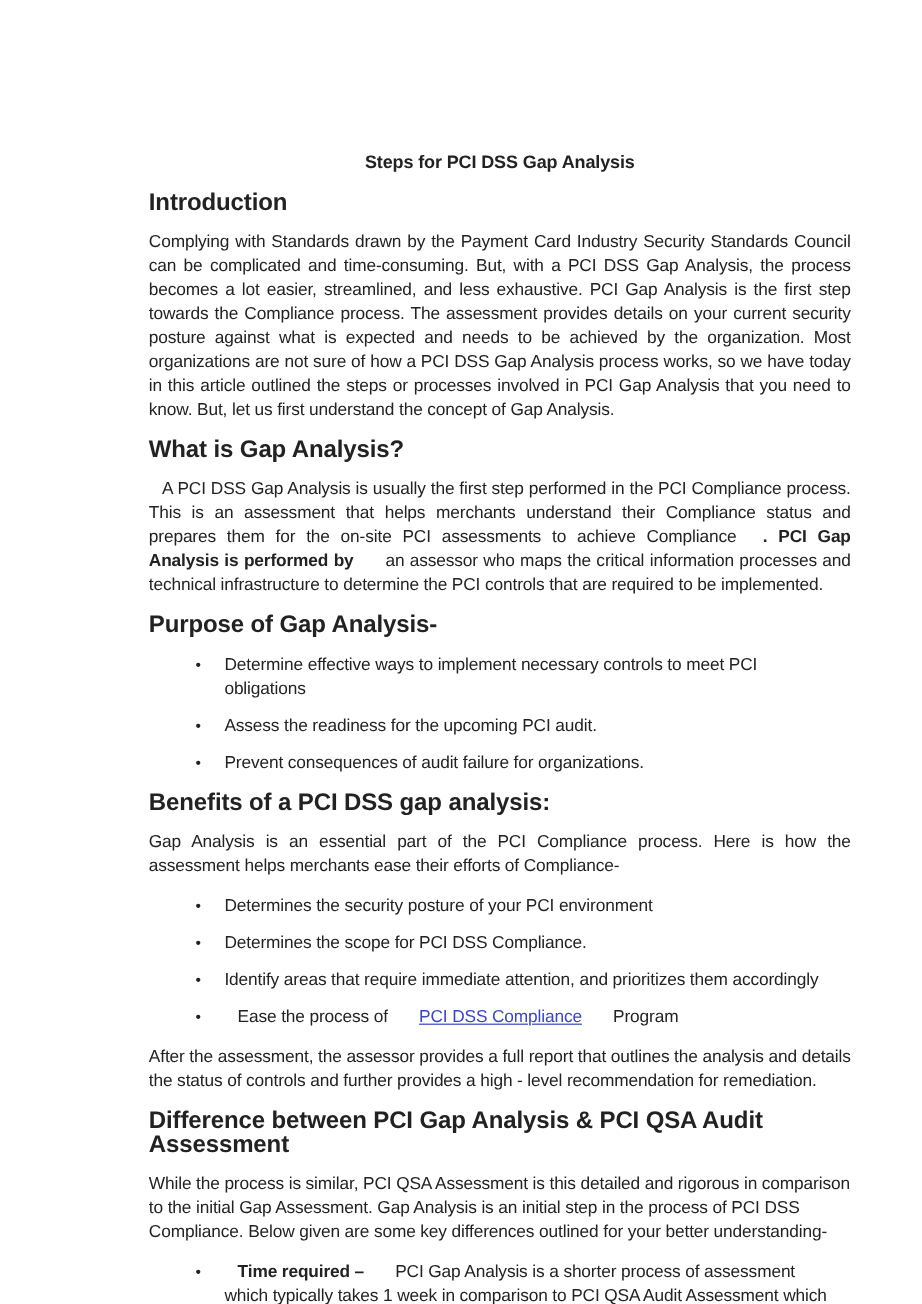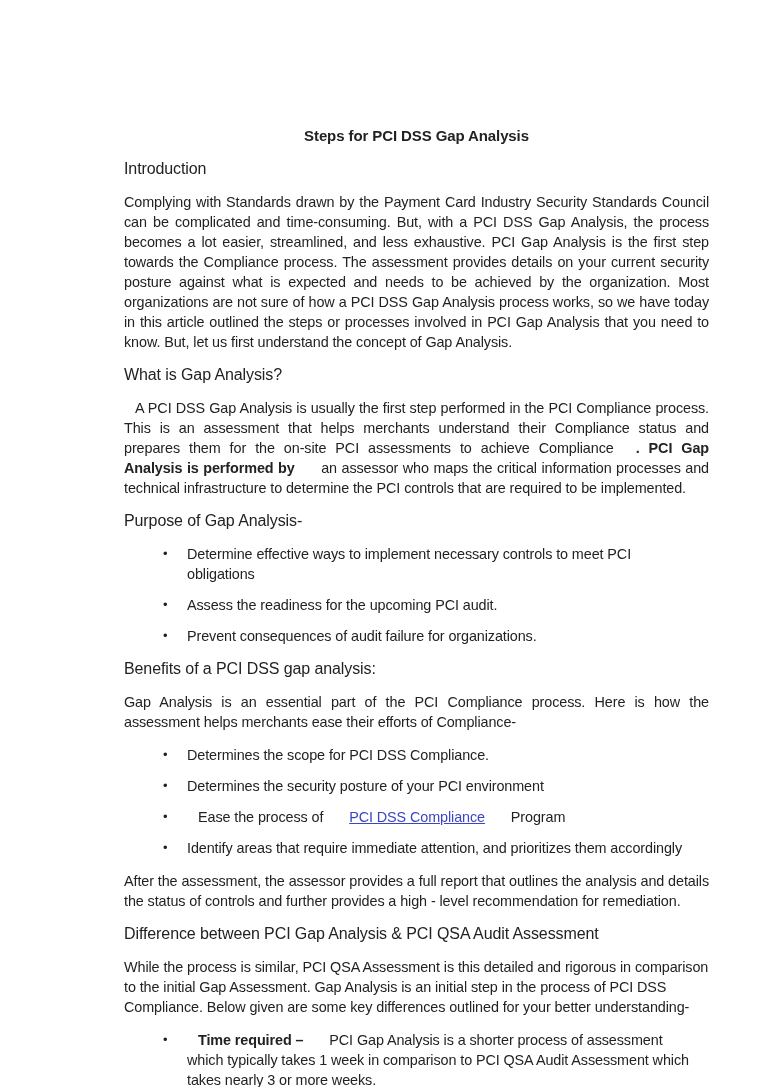--- a/index.html
+++ b/index.html
@@ -18,21 +18,21 @@
     background:var(--page-bg);
     color:var(--text-color);
     padding:93px 92px 0 91px;
     font-size:14.4px;line-height:20px;letter-spacing:-0.1px;
   }
   .doc-title{
     font-size:15px;font-weight:bold;text-align:center;
     margin:0 0 13px 0;line-height:20px;
   }
   .heading{
-    font-size:16px;font-weight:normal;
+    font-size:20px;font-weight:bold;
     margin:0 0 13px 0;line-height:20px;
   }
   p{margin:0 0 13px 0;}
   p.just{text-align:justify;}
   ul.bullets{
     list-style:none;margin:0 0 13px 0;padding:0;
   }
   ul.bullets li{
     position:relative;padding-left:52px;margin-bottom:1.5px;line-height:20px;
   }
@@ -69,24 +69,24 @@
     <li>Determine effective ways to implement necessary controls to meet PCI obligations</li>
     <li>Assess the readiness for the upcoming PCI audit.</li>
     <li>Prevent consequences of audit failure for organizations.</li>
   </ul>
 
   <div class="heading">Benefits of a PCI DSS gap analysis:</div>
 
   <p class="just">Gap Analysis is an essential part of the PCI Compliance process. Here is how the assessment helps merchants ease their efforts of Compliance-</p>
 
   <ul class="bullets">
+    <li>Determines the security posture of your PCI environment</li>
     <li>Determines the scope for PCI DSS Compliance.</li>
-    <li>Determines the security posture of your PCI environment</li>
+    <li>Identify areas that require immediate attention, and prioritizes them accordingly</li>
     <li><span>Ease the process of </span><a class="doc-link">PCI DSS Compliance</a><span> Program</span></li>
-    <li>Identify areas that require immediate attention, and prioritizes them accordingly</li>
   </ul>
 
   <p class="just">After the assessment, the assessor provides a full report that outlines the analysis and details the status of controls and further provides a high - level recommendation for remediation.</p>
 
   <div class="heading">Difference between PCI Gap Analysis &amp; PCI QSA Audit Assessment</div>
 
   <p>While the process is similar, PCI QSA Assessment is this detailed and rigorous in comparison to the initial Gap Assessment. Gap Analysis is an initial step in the process of PCI DSS Compliance. Below given are some key differences outlined for your better understanding-</p>
 
   <ul class="bullets">
     <li><b>Time required – </b><span>PCI Gap Analysis is a shorter process of assessment which typically takes 1 week in comparison to PCI QSA Audit Assessment which takes nearly 3 or more weeks.</span></li>

